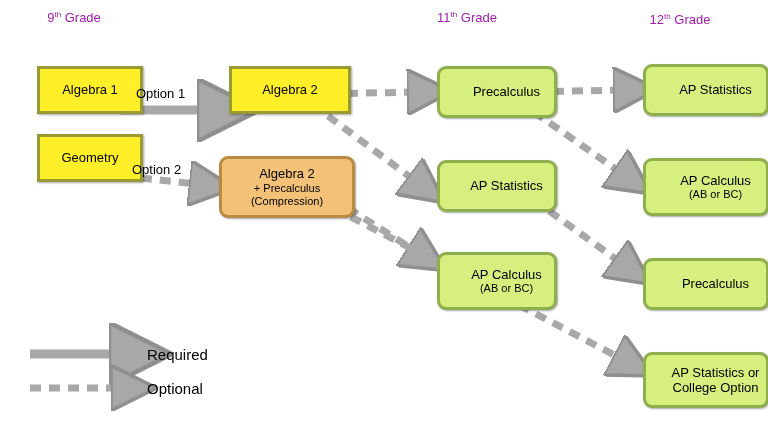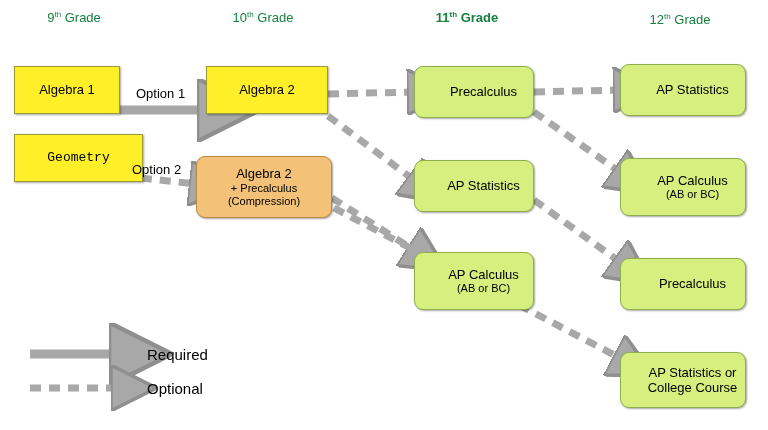--- a/index.html
+++ b/index.html
@@ -15,40 +15,41 @@
     overflow: hidden;
   }
   #stage {
     position: relative;
     width: 768px;
     height: 430px;
   }
   .col-header {
     position: absolute;
     font-size: 13px;
-    color: #15803d;
+    color: #a21caf;
     white-space: nowrap;
     text-align: center;
   }
   .col-header sup {
     font-size: 8px;
     vertical-align: super;
   }
   .node {
     position: absolute;
     box-sizing: border-box;
     display: flex;
     flex-direction: column;
     align-items: center;
     justify-content: center;
     text-align: center;
     font-size: 13px;
     line-height: 1.18;
-    border: 1px solid #0369a1;
+    border: 3px solid #0369a1;
     box-shadow: 1px 1px 2px rgba(0,0,0,0.35);
+    margin-left: 23px;
   }
   .node .l2 {
     font-size: 11px;
   }
   .node.yellow {
     background: #ffef28;
     border-color: #9a9a33;
   }
   .node.green {
     background: #d7ef7e;
@@ -83,24 +84,21 @@
   }
 </style>
 </head>
 <body>
 
 <div id="stage">
 
   <div class="col-header" style="left:14px; top:10px; width:120px;">
     <span>9</span><sup>th</sup><span> Grade</span>
   </div>
-  <div class="col-header" style="left:203px; top:10px; width:120px;">
-    <span>10</span><sup>th</sup><span> Grade</span>
-  </div>
-  <div class="col-header" style="left:407px; top:10px; width:120px;font-weight:bold;">
+  <div class="col-header" style="left:407px; top:10px; width:120px;">
     <span>11</span><sup>th</sup><span> Grade</span>
   </div>
   <div class="col-header" style="left:620px; top:12px; width:120px;">
     <span>12</span><sup>th</sup><span> Grade</span>
   </div>
 
   <svg class="arrows" viewBox="0 0 768 430">
     <defs>
       <marker id="solidHead" markerWidth="7" markerHeight="7" refX="1" refY="3.5" orient="auto">
         <polygon points="0,0 7,3.5 0,7" fill="#a8a8a8" stroke="#8f8f8f" stroke-width="0.5"></polygon>
@@ -129,21 +127,21 @@
     <line x1="534" y1="200" x2="620" y2="262" stroke="#a8a8a8" stroke-width="7" stroke-dasharray="11 8" marker-end="url(#dashHead)"></line>
 
     <line x1="30" y1="354" x2="118" y2="354" stroke="#a8a8a8" stroke-width="9" marker-end="url(#solidHead)"></line>
     <line x1="30" y1="388" x2="118" y2="388" stroke="#a8a8a8" stroke-width="7" stroke-dasharray="11 8" marker-end="url(#dashHead)"></line>
   </svg>
 
   <div class="node yellow" style="left:14px; top:66px; width:106px; height:48px;">
     <span>Algebra 1</span>
   </div>
 
-  <div class="node yellow" style="left:14px; top:134px; width:129px; height:48px;font-family:Liberation Mono, monospace;">
+  <div class="node yellow" style="left:14px; top:134px; width:106px; height:48px;">
     <span>Geometry</span>
   </div>
 
   <div class="node yellow" style="left:206px; top:66px; width:122px; height:48px;">
     <span>Algebra 2</span>
   </div>
 
   <div class="node orange" style="left:196px; top:156px; width:136px; height:62px;">
     <span>Algebra 2</span>
     <span class="l2">+ Precalculus</span>
@@ -171,21 +169,21 @@
     <span>AP Calculus</span>
     <span class="l2">(AB or BC)</span>
   </div>
 
   <div class="node green" style="left:620px; top:258px; width:126px; height:52px;">
     <span>Precalculus</span>
   </div>
 
   <div class="node green" style="left:620px; top:352px; width:126px; height:56px;">
     <span>AP Statistics or</span>
-    <span>College Course</span>
+    <span>College Option</span>
   </div>
 
   <div class="edge-label" style="left:136px; top:86px;">Option 1</div>
   <div class="edge-label" style="left:132px; top:162px;">Option 2</div>
 
   <div class="legend-label" style="left:147px; top:346px;">Required</div>
   <div class="legend-label" style="left:147px; top:380px;">Optional</div>
 
 </div>
 

